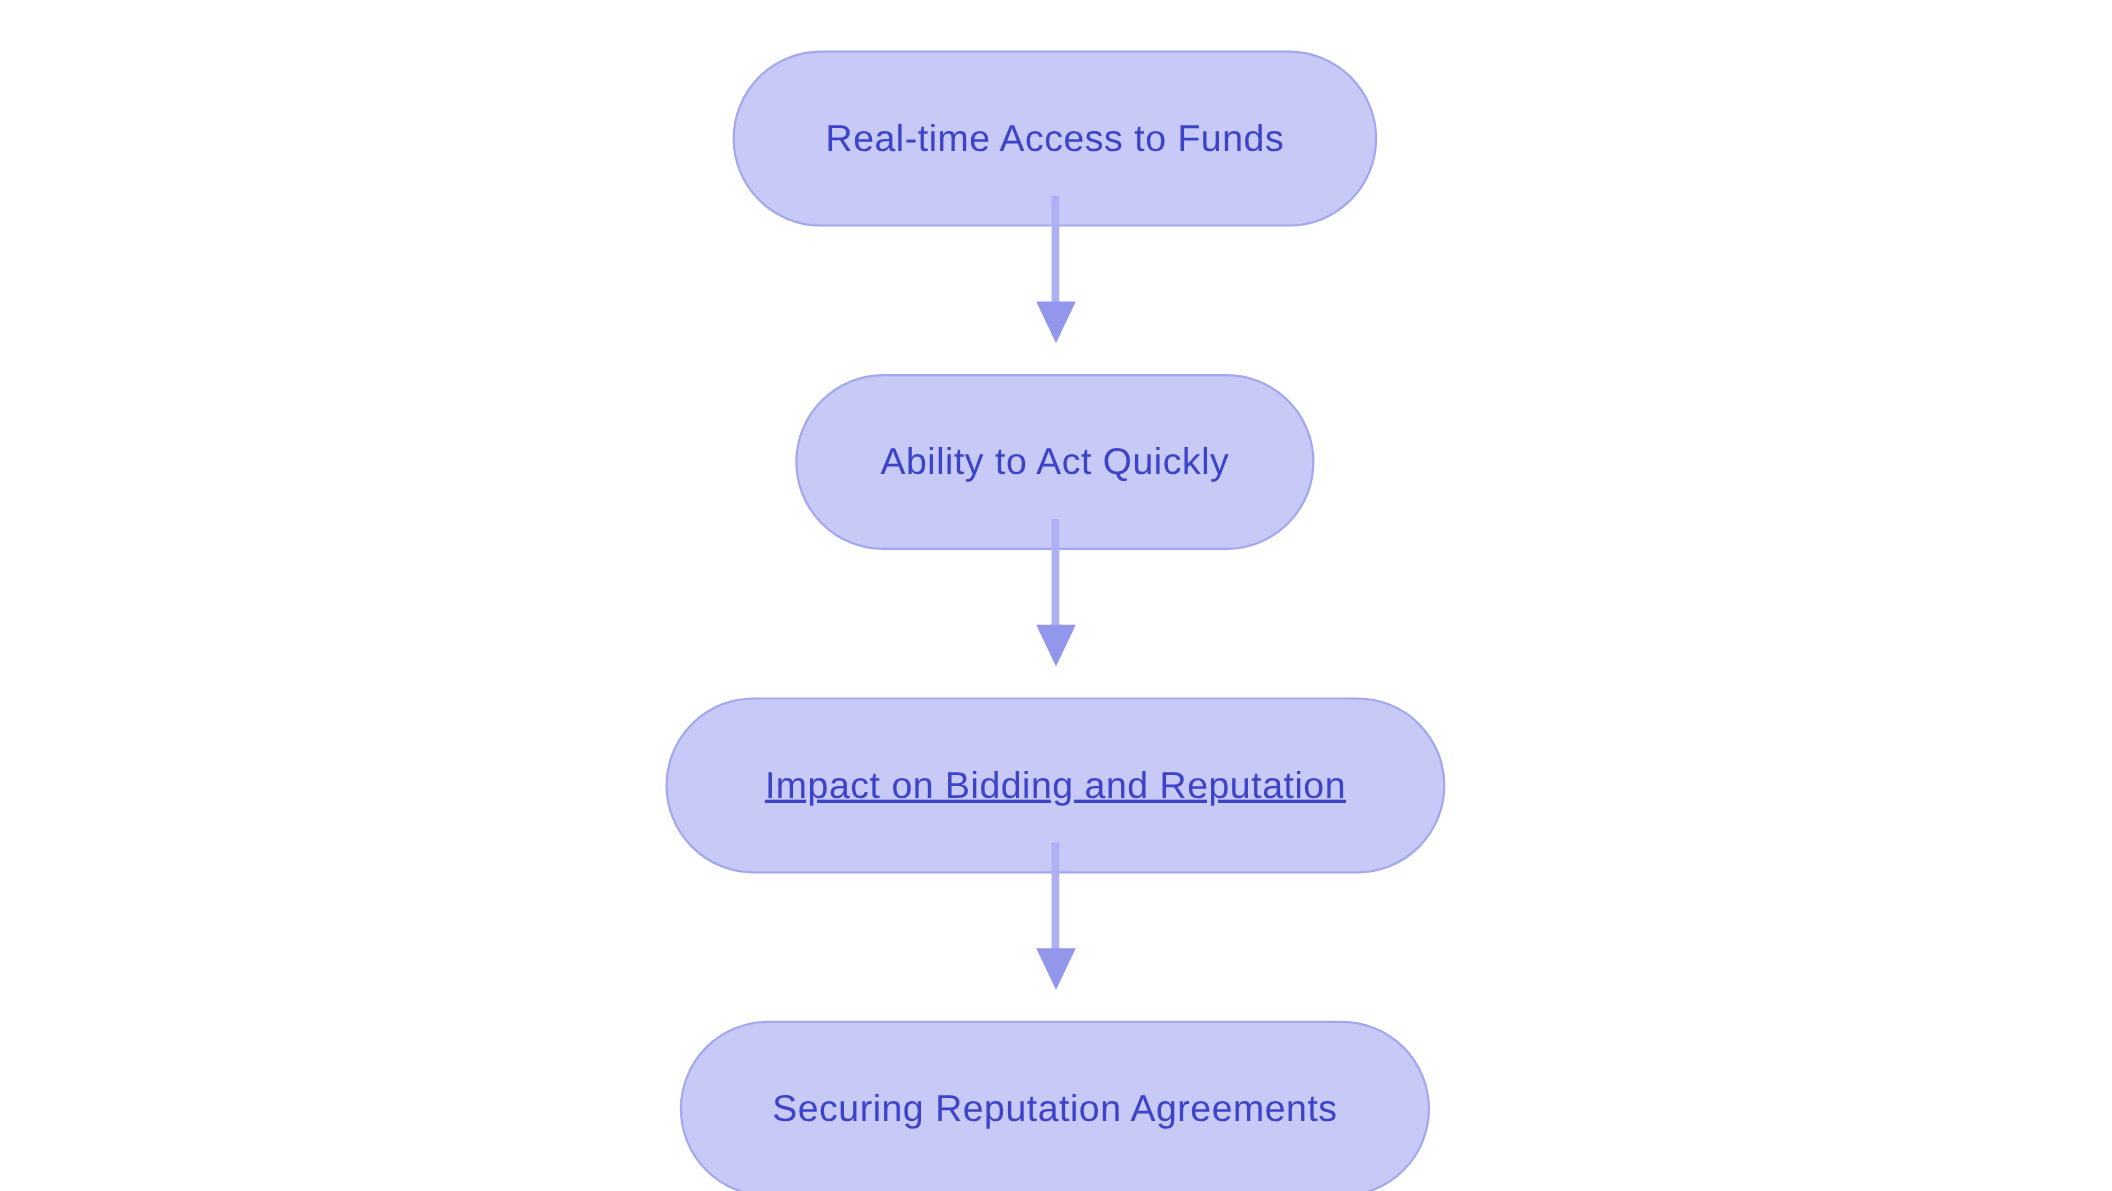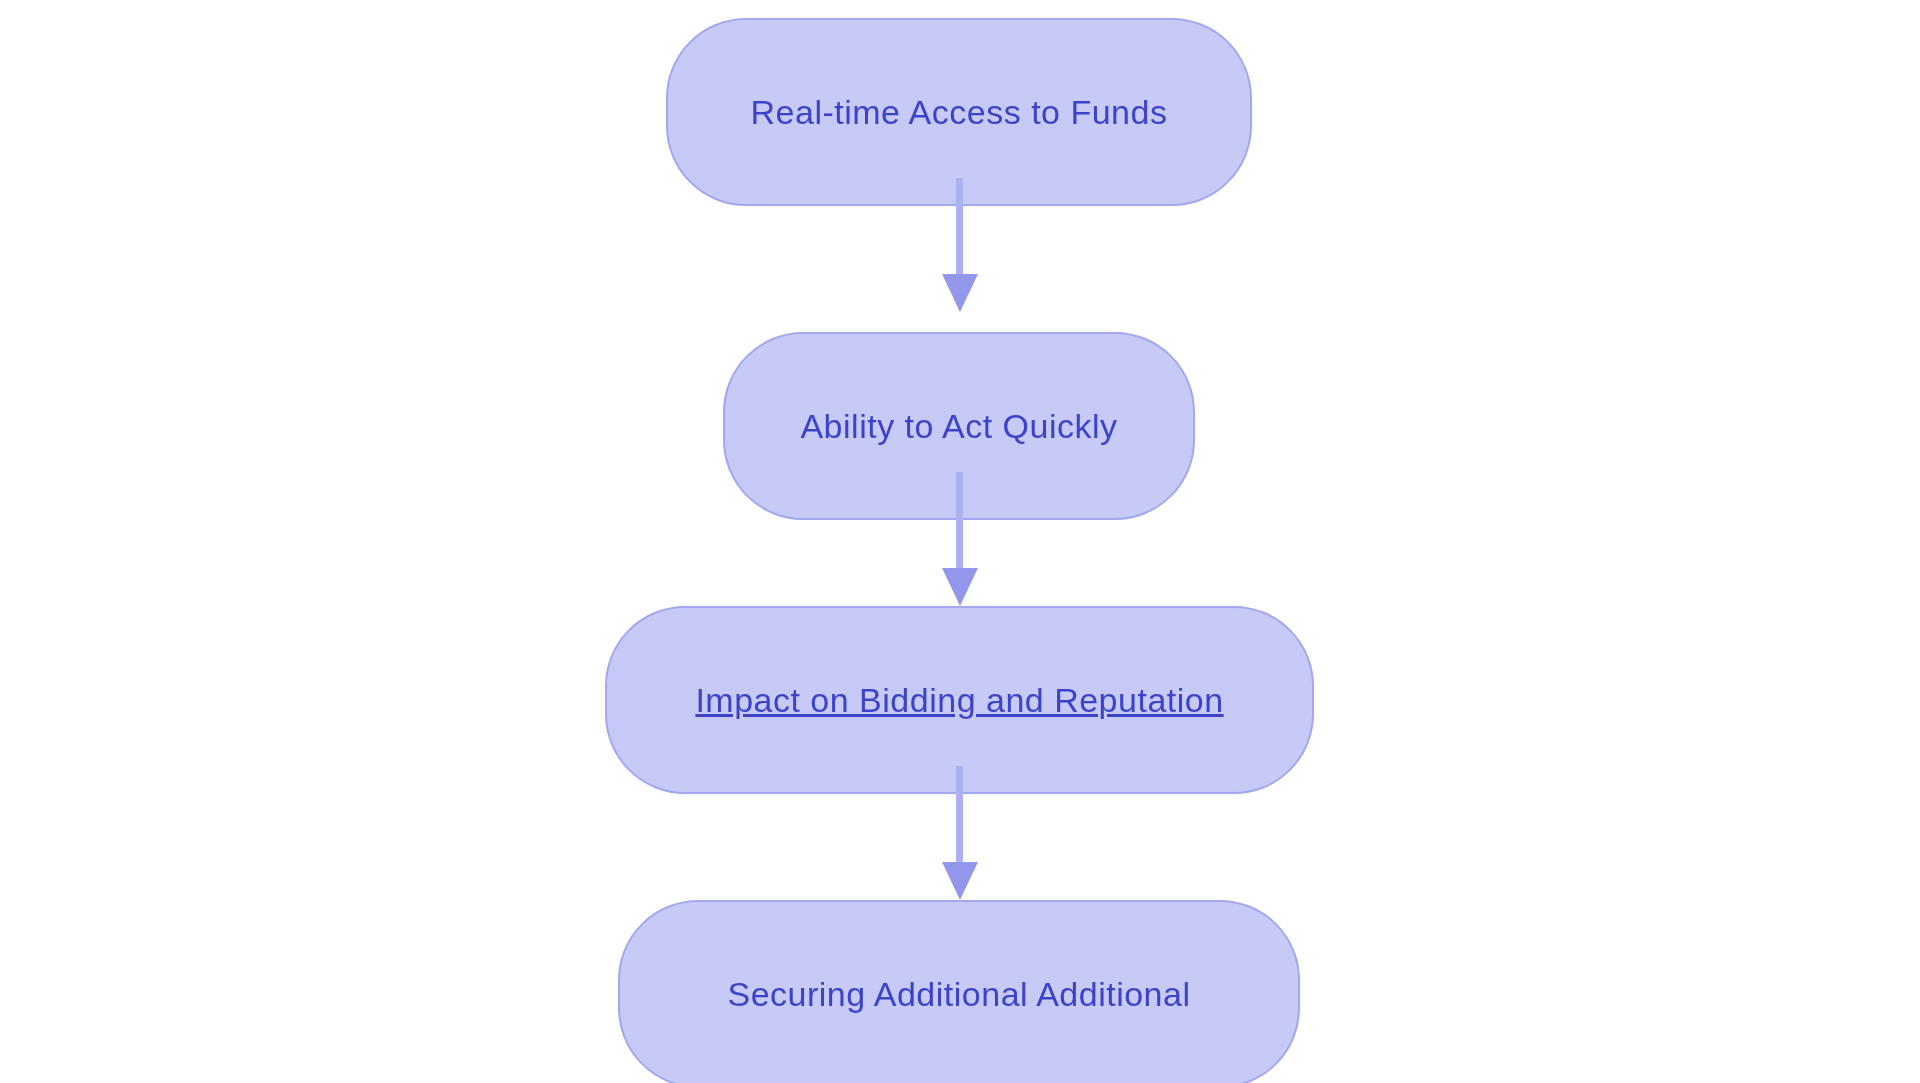--- a/index.html
+++ b/index.html
@@ -14,35 +14,36 @@
     position: relative;
     font-family: "Liberation Sans", "DejaVu Sans", sans-serif;
   }
   .canvas {
     position: absolute;
     inset: 0;
   }
   .flow-node {
     position: absolute;
     box-sizing: border-box;
-    height: 188px;
+    height: 160px;
     border-radius: 80px;
     background: var(--node-fill, #c7caf7);
     border: 2px solid var(--node-border, #a3a8ee);
     color: var(--node-text, #3c43c8);
     display: flex;
     align-items: center;
     justify-content: center;
     font-size: 34px;
     letter-spacing: 0.5px;
     white-space: nowrap;
     text-align: center;
+    margin-top: 28px;
   }
   .node-1 { left: 666px; top: 18px;  width: 586px; }
-  .node-2 { left: 723px; top: 332px; width: 472px; }
+  .node-2 { left: 723px; top: 312px; width: 472px; }
   .node-3 { left: 605px; top: 606px; width: 709px; text-decoration: underline; }
   .node-4 { left: 618px; top: 900px; width: 682px; }
 
   .arrow {
     position: absolute;
     left: 0;
     width: 100%;
     display: block;
   }
   .arrow-line {
@@ -93,16 +94,16 @@
   <div class="flow-node node-3">
     <span>Impact on Bidding and Reputation</span>
   </div>
 
   <div class="arrow arrow-3">
     <div class="arrow-line"></div>
     <div class="arrow-head"></div>
   </div>
 
   <div class="flow-node node-4">
-    <span>Securing Additional Additional</span>
+    <span>Securing Reputation Agreements</span>
   </div>
 
 </div>
 
 </body></html>

